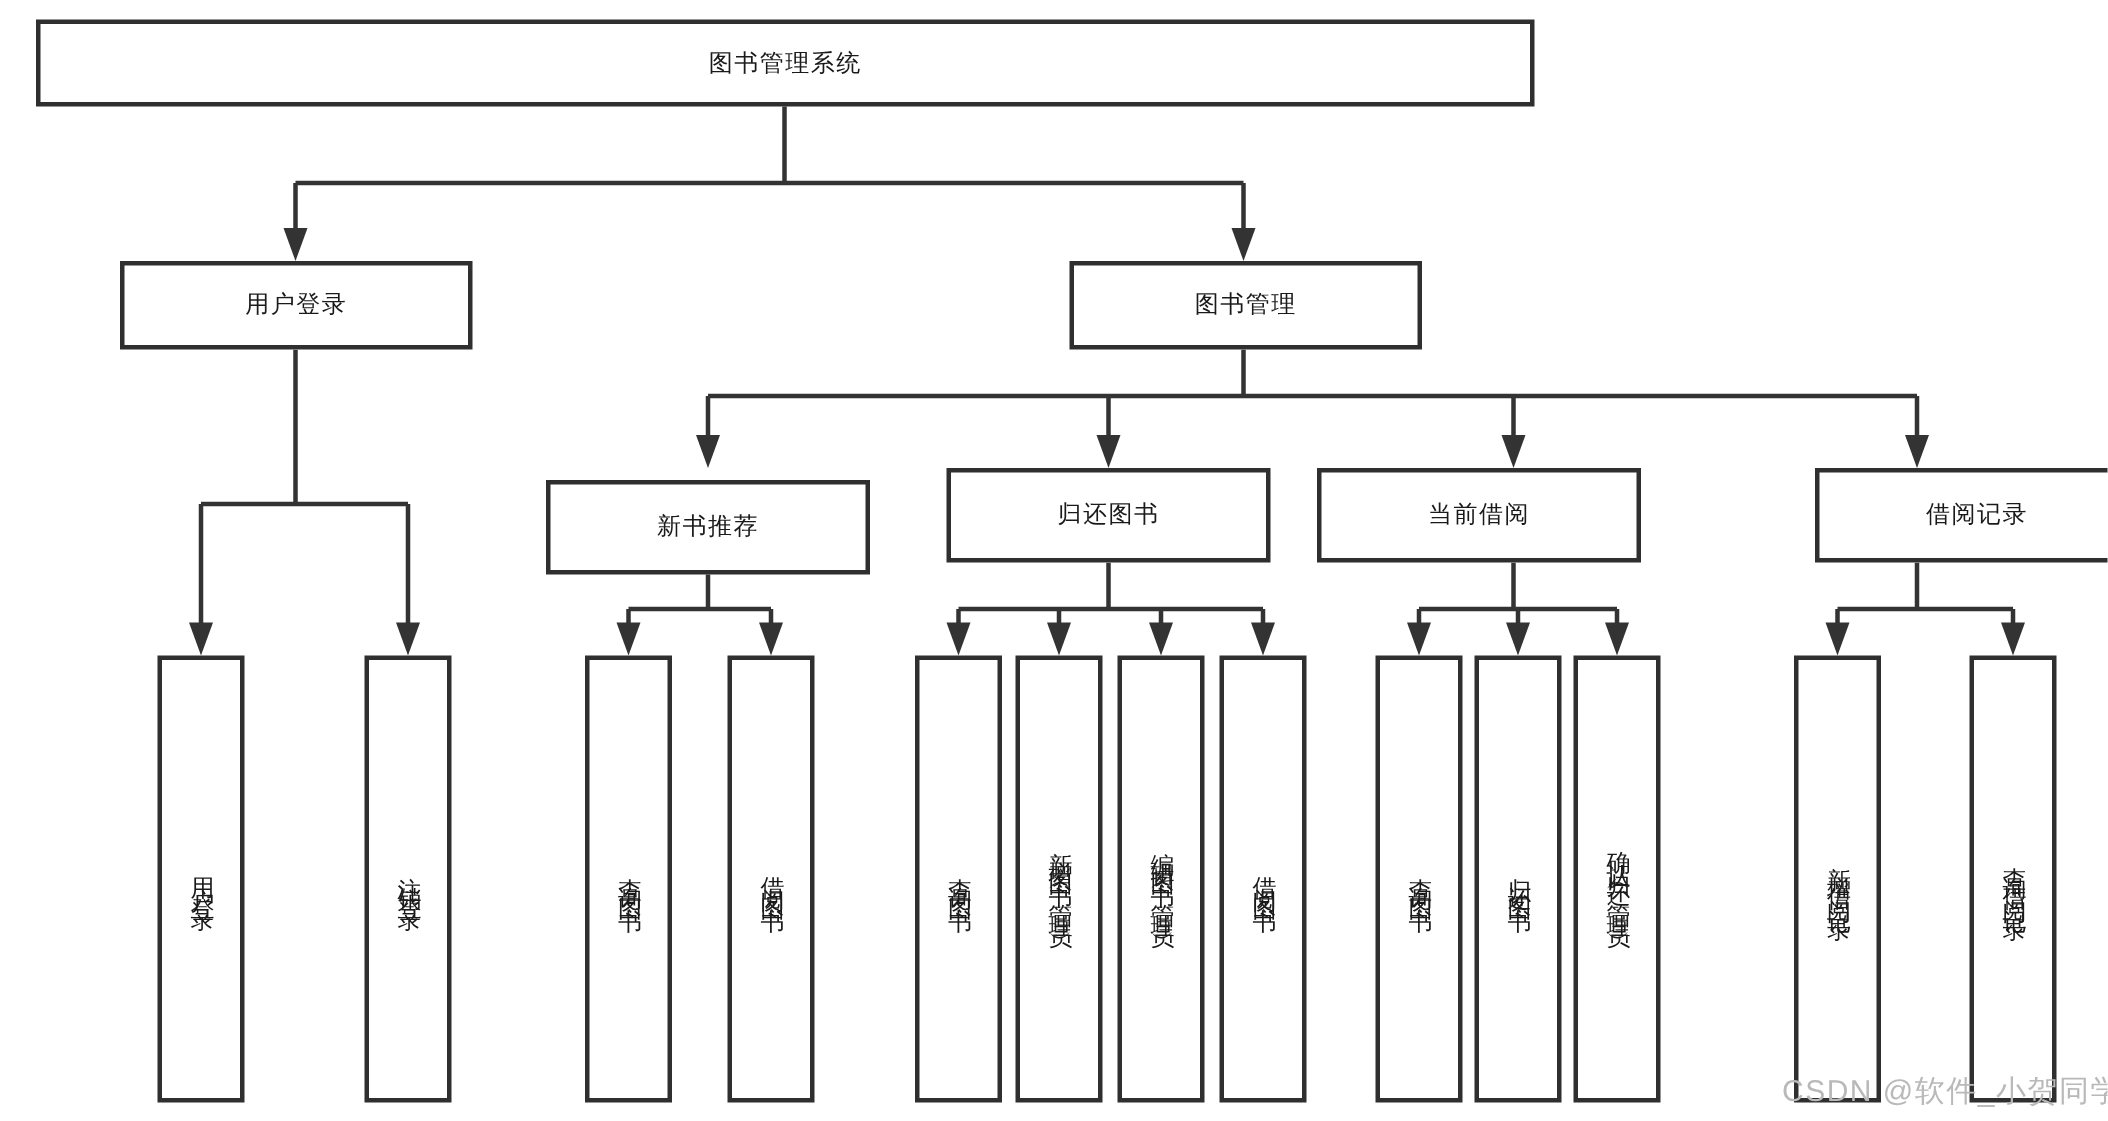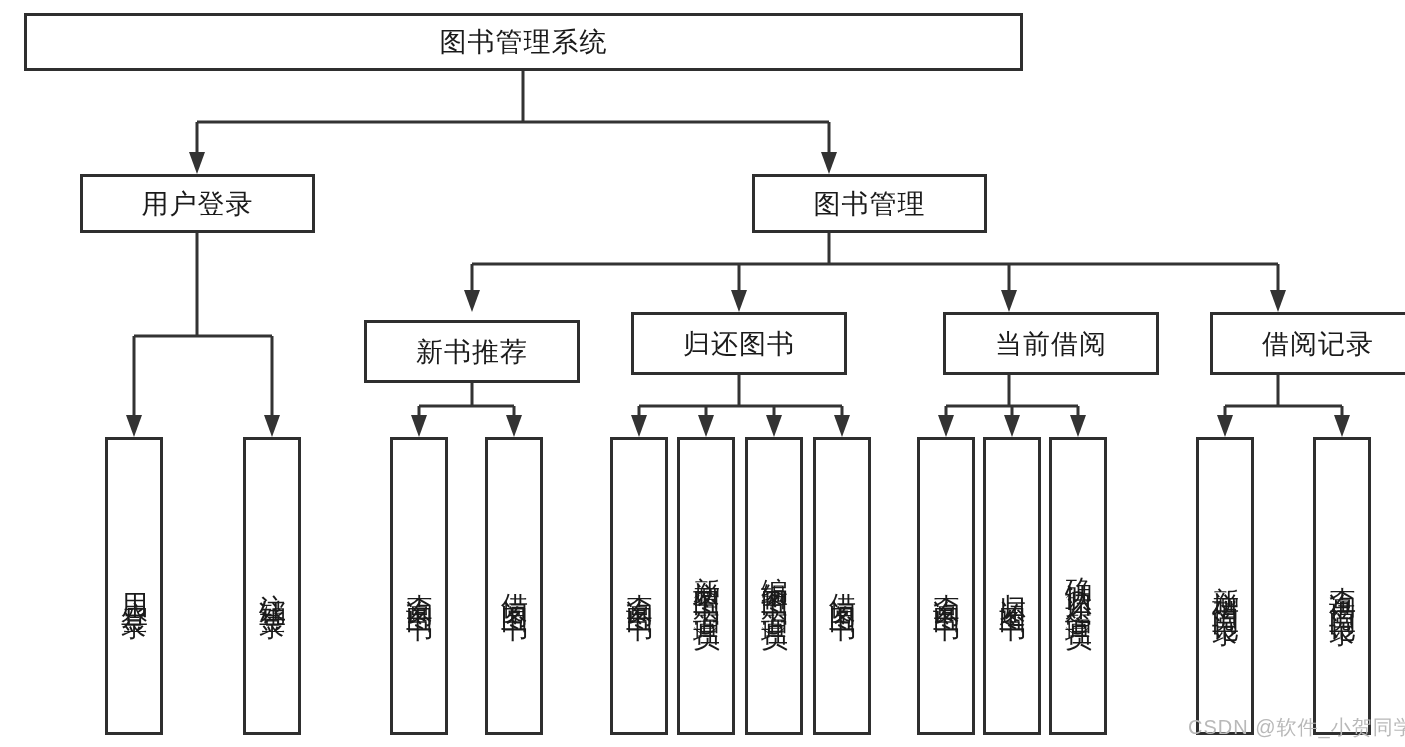--- a/index.html
+++ b/index.html
@@ -17,21 +17,21 @@
     font-family:"Liberation Sans","DejaVu Sans",sans-serif;
     color:var(--text);
   }
   .canvas{position:absolute;left:0;top:0;width:1405px;height:747px;}
   svg.connectors{position:absolute;left:0;top:0;z-index:1;}
   .node{
     position:absolute;z-index:2;
     background:var(--box-bg);
     border:3px solid var(--box-border);
     display:flex;align-items:center;justify-content:center;
-    font-size:27px;color:var(--text);
+    font-size:16px;color:var(--text);
     letter-spacing:1px;
     white-space:nowrap;
   }
   .node .vtext{
     writing-mode:vertical-rl;
     text-orientation:mixed;
     letter-spacing:7px;
     line-height:1;
     white-space:nowrap;
   }
@@ -88,31 +88,31 @@
     </g>
   </svg>
 
   <div class="node" style="left:24px;top:13px;width:999px;height:58px">
     <span>图书管理系统</span>
   </div>
 
   <div class="node" style="left:80px;top:174px;width:235px;height:59px">
     <span>用户登录</span>
   </div>
-  <div class="node" style="left:752px;top:174px;width:235px;height:59px">
+  <div class="node" style="left:713px;top:174px;width:235px;height:59px">
     <span>图书管理</span>
   </div>
 
   <div class="node" style="left:364px;top:320px;width:216px;height:63px">
     <span>新书推荐</span>
   </div>
   <div class="node" style="left:631px;top:312px;width:216px;height:63px">
     <span>归还图书</span>
   </div>
-  <div class="node" style="left:943px;top:312px;width:216px;height:63px">
+  <div class="node" style="left:878px;top:312px;width:216px;height:63px">
     <span>当前借阅</span>
   </div>
   <div class="node" style="left:1210px;top:312px;width:216px;height:63px">
     <span>借阅记录</span>
   </div>
 
   <div class="node" style="left:105px;top:437px;width:58px;height:298px">
     <span class="vtext">用户登录</span>
   </div>
   <div class="node" style="left:243px;top:437px;width:58px;height:298px">

